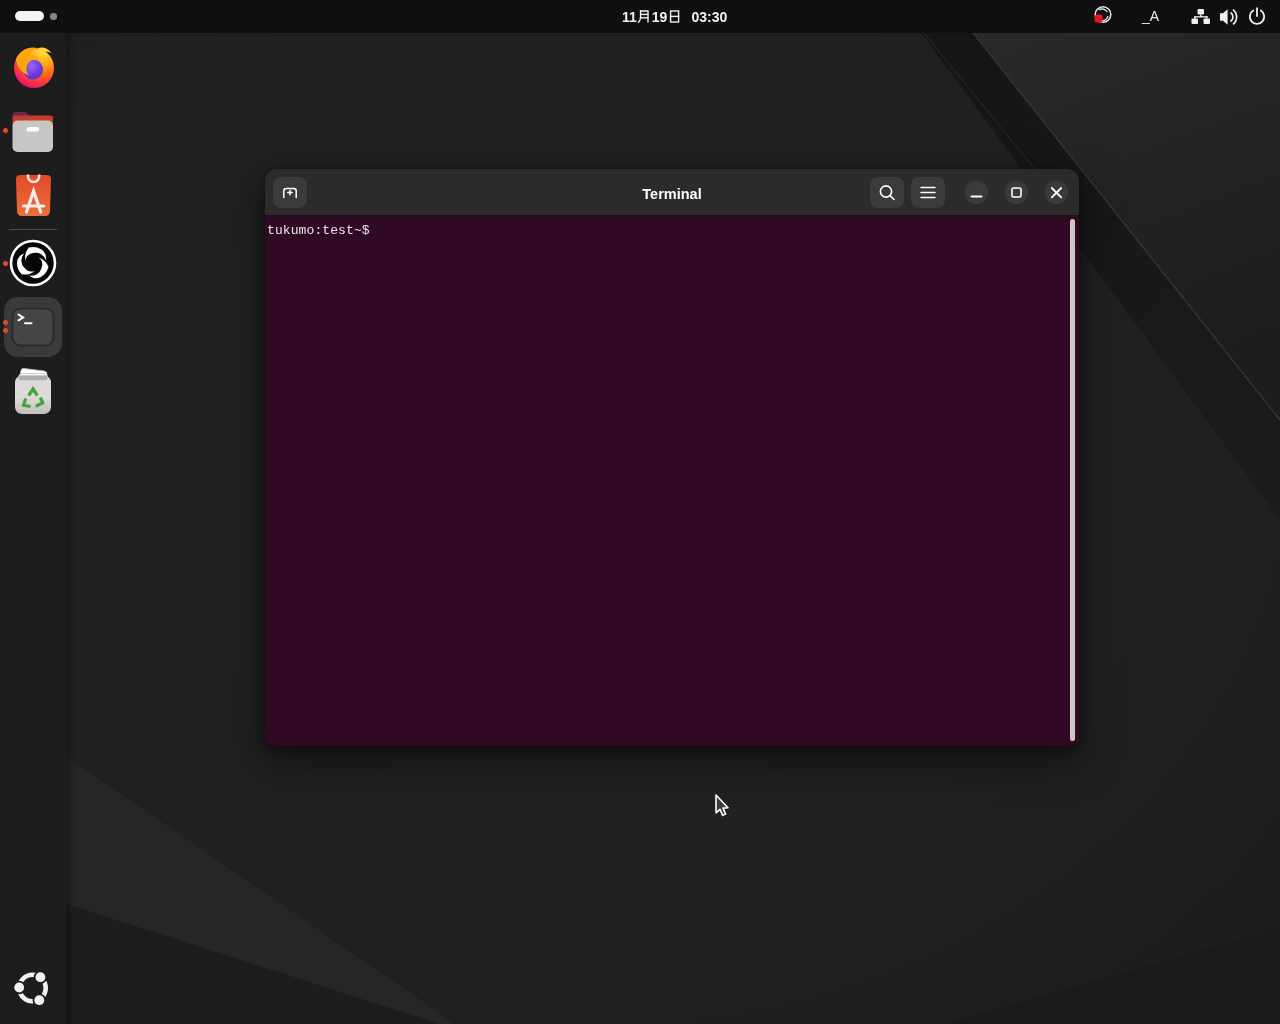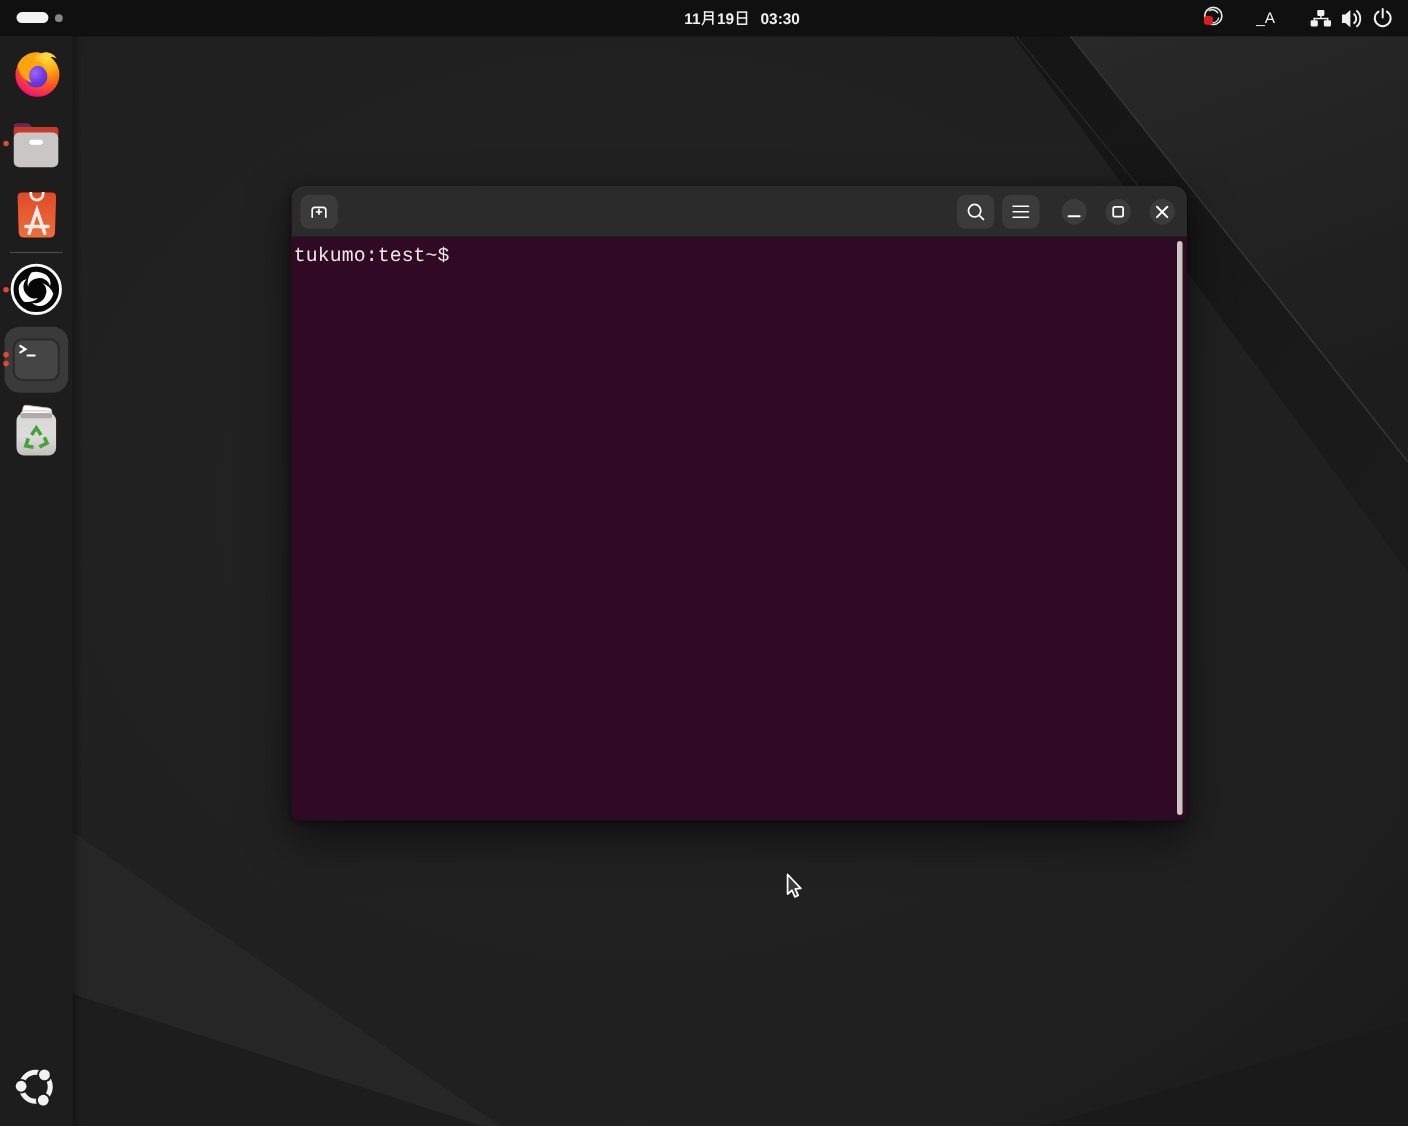--- a/index.html
+++ b/index.html
@@ -208,20 +208,22 @@
         <circle cx="6.8" cy="12.2" r="6.7" fill="#1d1d1d"></circle>
         <circle cx="6.8" cy="12.2" r="4.9" fill="#f2f2f2"></circle>
       </g>
     </g>
   </svg>
 
   <div class="abs" style="left:265px;top:169px;width:814px;height:577px;border-radius:12px 12px 7px 7px;
       background:#300a24;box-shadow:0 14px 40px rgba(0,0,0,0.55),0 2px 8px rgba(0,0,0,0.4);overflow:hidden;">
 
     <div class="abs" style="left:0;top:0;width:100%;height:47px;background:#2b2b2b;border-bottom:1px solid #171717;box-sizing:border-box;"></div>
+    <div class="abs" style="left:0;top:2px;width:100%;height:47px;line-height:47px;text-align:center;
+        color:#ffffff;font-weight:bold;font-size:14.5px;">Terminal</div>
 
     <div class="abs" style="left:7.5px;top:7.5px;width:34px;height:31px;border-radius:8px;background:#3b3b3b;"></div>
     <svg class="abs" style="left:7.5px;top:7.5px;" width="34" height="31" viewBox="0 0 34 31">
       <g stroke="#ffffff" stroke-width="1.5" fill="none" stroke-linecap="round">
         <path d="M10.8,20.5 v-6.5 q0,-2.5 2.5,-2.5 h7.4 q2.5,0 2.5,2.5 v6.5"></path>
         <path d="M17,13.4 v4.4"></path>
         <path d="M14.8,15.6 h4.4"></path>
       </g>
     </svg>
 
@@ -251,21 +253,21 @@
     </svg>
 
     <div class="abs" style="left:780px;top:11.5px;width:23px;height:23px;border-radius:50%;background:#3b3b3b;"></div>
     <svg class="abs" style="left:780px;top:11.5px;" width="23" height="23" viewBox="0 0 23 23">
       <g stroke="#ffffff" stroke-width="1.8" stroke-linecap="round">
         <line x1="6.8" y1="7" x2="16.2" y2="16.4"></line>
         <line x1="16.2" y1="7" x2="6.8" y2="16.4"></line>
       </g>
     </svg>
 
-    <div class="abs" style="left:2px;top:53.5px;font-family:'Liberation Mono',monospace;font-size:18px;
+    <div class="abs" style="left:2px;top:53.5px;font-family:'Liberation Mono',monospace;font-size:13px;
         letter-spacing:0.1px;color:#ebe7e4;">tukumo:test~$</div>
 
     <div class="abs" style="left:804.5px;top:50px;width:5.5px;height:522px;border-radius:3px;background:#cbc7c3;"></div>
   </div>
 
   <svg class="abs" style="left:712px;top:793px;" width="26" height="28" viewBox="0 0 26 28">
     <path d="M4,2 L4,19.8 L8,16.3 L10.6,22.4 L13.6,21 L11,15.1 L16,14.7 Z" fill="#3a3a3a" stroke="#ffffff" stroke-width="1.6" stroke-linejoin="round"></path>
   </svg>
 
 </div>

